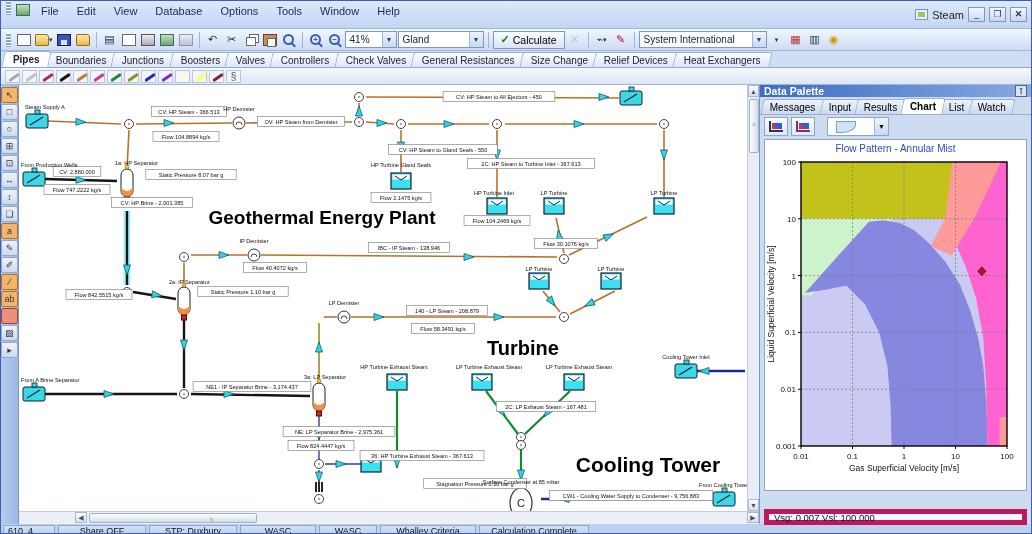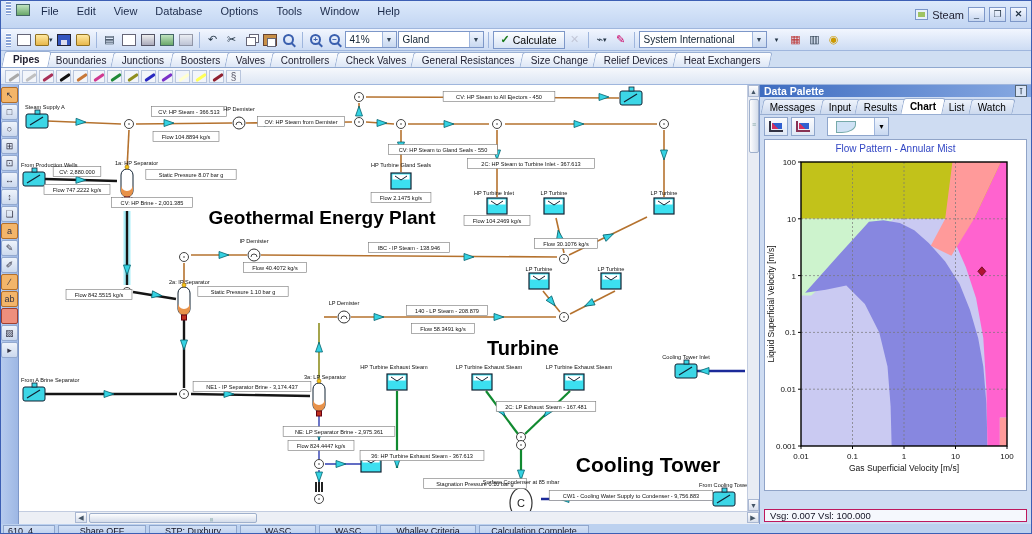--- a/index.html
+++ b/index.html
@@ -103,21 +103,21 @@
   .mini-chart { width:14px; height:11px; border-left:2px solid #334; border-bottom:2px solid #334; position:relative; }
   .mini-chart:after { content:""; position:absolute; left:1px; bottom:1px; width:10px; height:6px;
                       background:linear-gradient(45deg,#d03060 40%,#3060d0 40%); }
   .pdrop { height:19px; width:62px; background:#fff; border:1px solid #8fa6cc; display:flex; align-items:center; cursor:pointer; }
   .pdrop .shape { width:20px; height:12px; margin-left:8px; background:#cfe2f5; border:1px solid #7aa;
                   border-radius:0 0 70% 0; }
   .pdrop .arr { margin-left:auto; width:14px; height:17px; border-left:1px solid #9fb6dd; font-size:7px; line-height:17px;
                 text-align:center; background:linear-gradient(#f0f5fd,#c8d8f0); }
   #chart-card { margin:1px 4px 2px; background:#fff; border:1px solid #90a4c8; height:352px; }
   #chart-title { text-align:center; font-size:10px; color:#3347c4; padding-top:3px; }
-  #pal-status { margin:16px 4px; height:16px; background:#f5f8fd; border:1px solid #be185d; font-size:9.5px;
+  #pal-status { margin:16px 4px; height:16px; background:#f5f8fd; border:5px solid #be185d; font-size:9.5px;
                 display:flex; align-items:center; padding-left:5px; color:#112; }
 
   
   #statusbar { height:14px; background:#b9cfF0; background:#bcd1ef; display:flex; gap:3px; padding:1px 2px; }
   .scell { background:linear-gradient(#d3e1f6,#b9cdec); border:1px solid #8fa6cc; font-size:9px; color:#112;
            display:flex; align-items:center; justify-content:center; height:12px; }
   #navy { height:6px; background:linear-gradient(#3952b0,#1d2f86); }
 </style>
 </head>
 <body>

